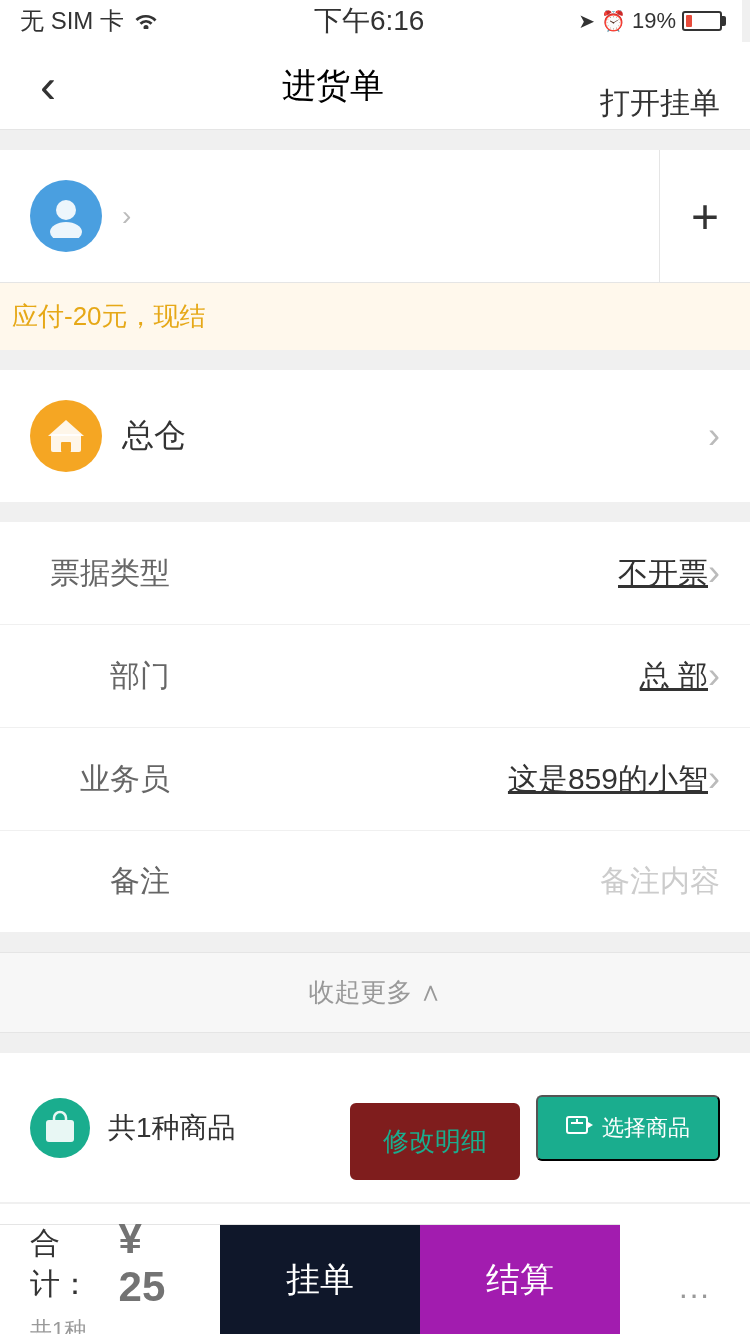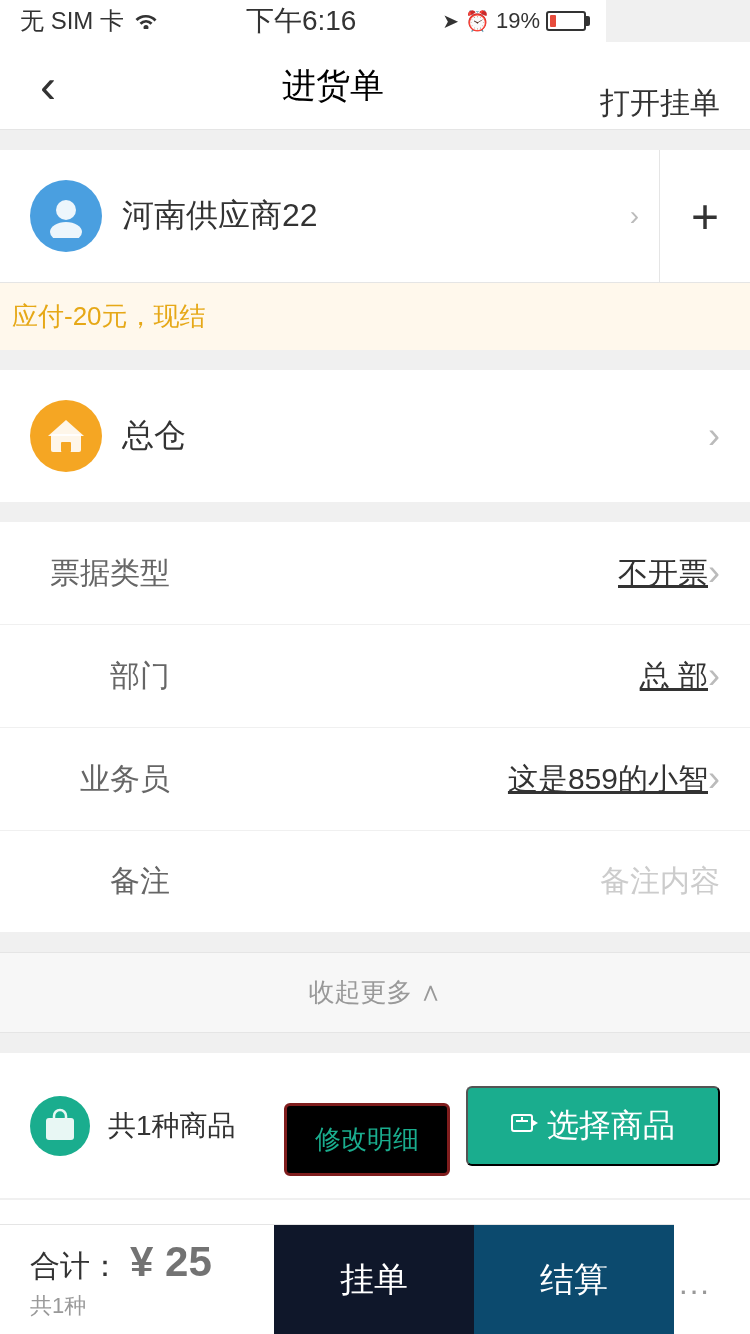--- a/index.html
+++ b/index.html
@@ -8,21 +8,21 @@
       width: 750px;
       min-height: 1334px;
       font-family: -apple-system, "PingFang SC", "Helvetica Neue", Arial, sans-serif;
       background: #f0f0f0;
       font-size: 28px;
       color: #333;
     }
 
     
     .status-bar {
-      width: 606px;
+      width: 742px;
       height: 42px;
       background: #fff;
       display: flex;
       align-items: center;
       justify-content: space-between;
       padding: 0 20px;
       font-size: 24px;
       color: #333;
     }
     .status-left { display: flex; align-items: center; gap: 8px; }
@@ -140,24 +140,24 @@
       display: flex;
       align-items: center;
       padding: 22px 30px;
       margin-bottom: 2px;
     }
     .product-icon {
       width: 60px; height: 60px; border-radius: 50%; background: #1aad8e; display: flex; align-items: center; justify-content: center; margin-right: 18px; flex-shrink: 0;
     }
     .product-count { font-size: 28px; color: #333; flex: 1; }
     .btn-modify {
-      border: 3px solid #7f1d1d; color: #1aad8e; background: #000000; padding: 16px 28px; font-size: 26px; border-radius: 6px; cursor: pointer; margin-right: 16px; margin-top: 28px;
+      border: 5px solid #7f1d1d; color: #1aad8e; background: #7f1d1d; padding: 16px 28px; font-size: 26px; border-radius: 6px; cursor: pointer; margin-right: 16px; margin-top: 28px;
     }
     .btn-select {
-      background: #1aad8e; color: #fff; padding: 16px 43px; font-size: 32px; border-radius: 6px; cursor: pointer; display: flex; align-items: center; gap: 8px; font-family: Liberation Mono, monospace;
+      background: #1aad8e; color: #fff; padding: 16px 28px; font-size: 22px; border-radius: 6px; cursor: pointer; display: flex; align-items: center; gap: 8px;
     }
 
     
     .product-item {
       background: #fff;
       display: flex;
       align-items: center;
       padding: 30px;
       margin-bottom: 2px;
     }
@@ -168,39 +168,39 @@
     .product-name { font-size: 28px; color: #333; margin-bottom: 12px; }
     .product-price { font-size: 26px; color: #333; }
     .product-price .highlight { color: #4a9fe0; }
     .product-more { font-size: 32px; color: #999; cursor: pointer; padding: 10px; }
 
     
     .footer-bar {
       position: fixed;
       bottom: 0;
       left: 0;
-      width: 674px;
+      width: 620px;
       height: 110px;
       display: flex;
       align-items: center;
       background: #fff;
       border-top: 1px solid #e5e5e5;
     }
     .footer-total {
       flex: 1;
       padding: 0 30px;
     }
     .footer-total-row { font-size: 30px; color: #333; display: flex; align-items: baseline; gap: 10px; }
     .footer-total-amount { font-size: 42px; font-weight: 600; color: #737373; }
     .footer-total-count { font-size: 22px; color: #999; margin-top: 4px; }
     .btn-hang {
       width: 200px; height: 110px; background: #0f172a; display: flex; align-items: center; justify-content: center; font-size: 34px; color: #fff; cursor: pointer;
     }
     .btn-checkout {
-      width: 200px; height: 110px; background: #0c4a6e; display: flex; align-items: center; justify-content: center; font-size: 34px; color: #fff; cursor: pointer;
+      width: 200px; height: 110px; background: #a21caf; display: flex; align-items: center; justify-content: center; font-size: 34px; color: #fff; cursor: pointer;
     }
   </style>
 </head>
 <body>
 
 <div class="status-bar">
   <div class="status-left">
     <span>无 SIM 卡</span>
     <span>
       <svg width="28" height="22" viewBox="0 0 28 22">
@@ -228,21 +228,20 @@
 <div style="height:20px; background:#f0f0f0;"></div>
 
 <div class="supplier-section">
   <div class="supplier-main">
     <div class="supplier-avatar">
       <svg viewBox="0 0 44 44" fill="none">
         <circle cx="22" cy="16" r="10" fill="#fff" opacity="0.9"></circle>
         <ellipse cx="22" cy="38" rx="16" ry="10" fill="#fff" opacity="0.9"></ellipse>
       </svg>
     </div>
-    <span class="supplier-name">河南供应商22</span>
     <span class="chevron-right">›</span>
   </div>
   <div class="supplier-add">+</div>
 </div>
 
 <div class="notice-bar">
   <span>应付-20元，现结</span>
 </div>
 
 <div class="warehouse-section section">

